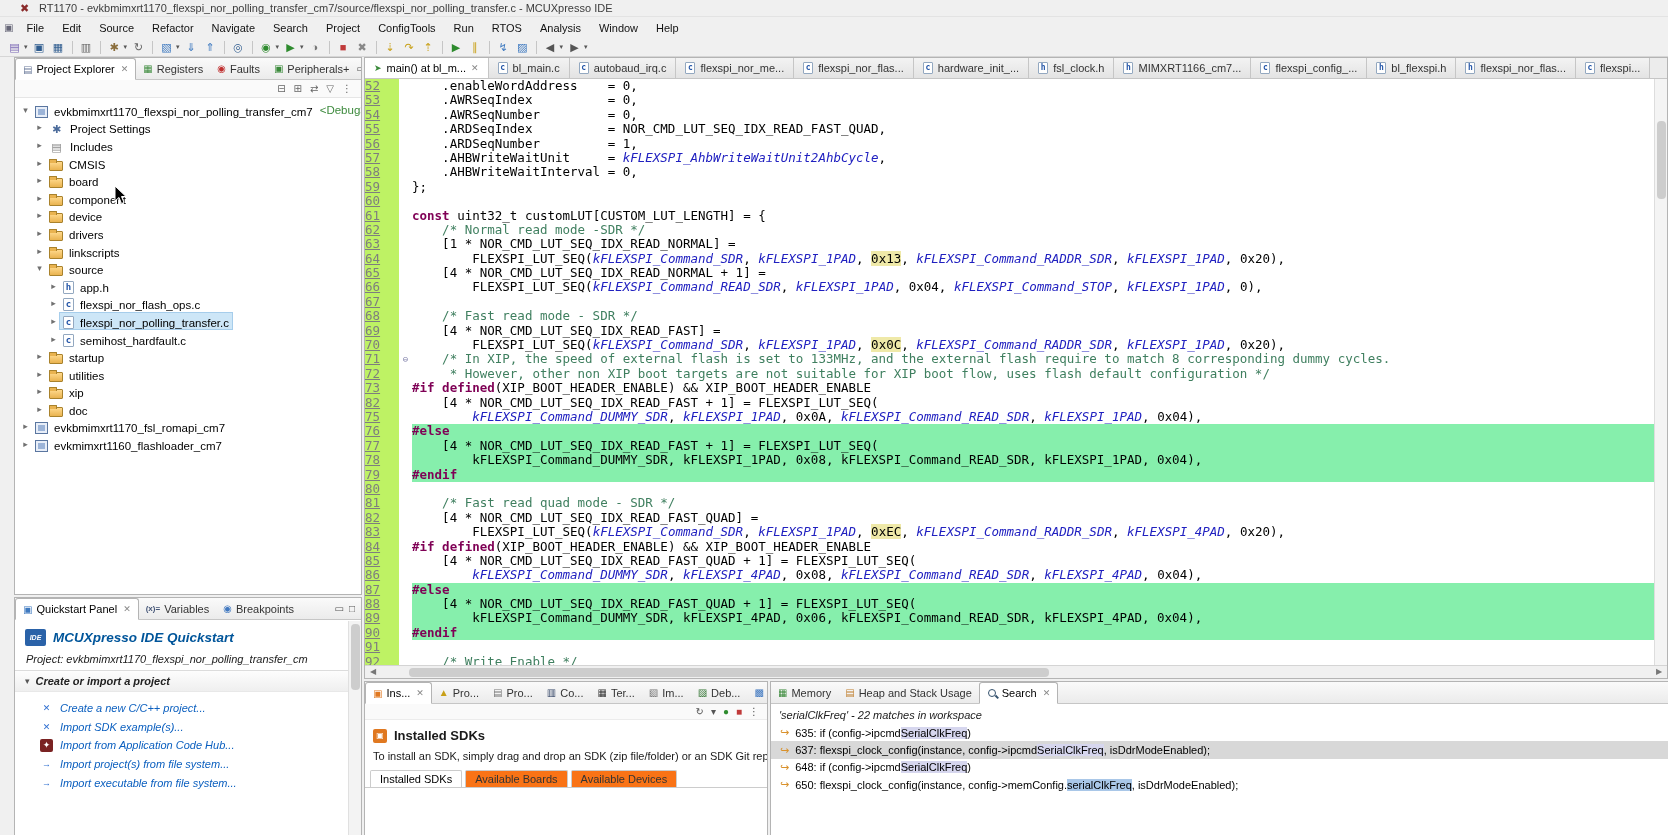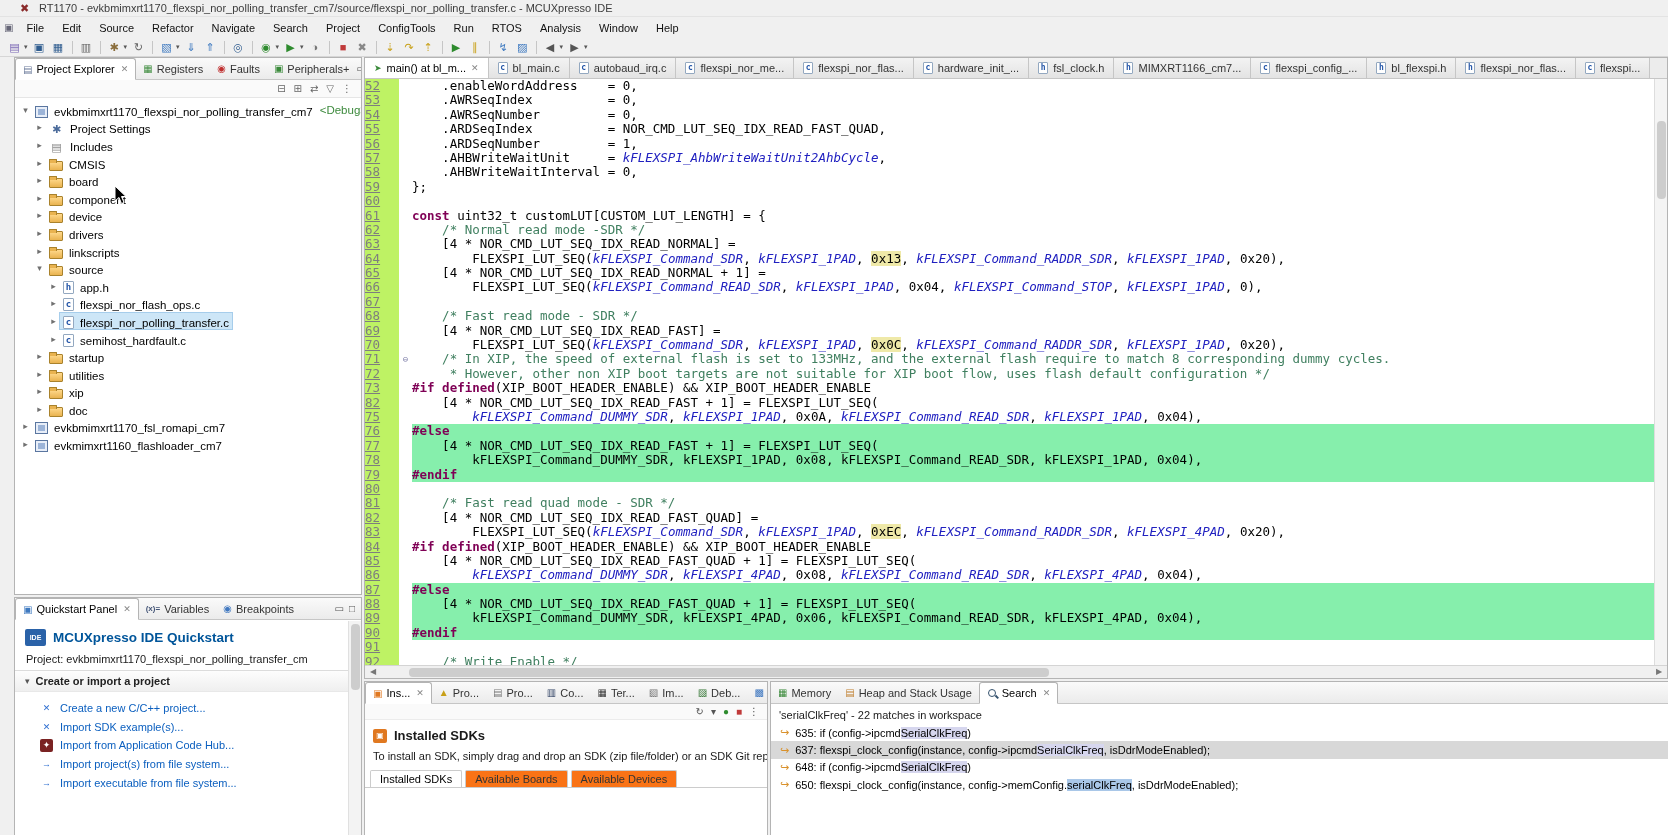--- a/index.html
+++ b/index.html
@@ -44,21 +44,21 @@
   .ti { width:15px; height:12px; flex:none; position:relative; display:inline-block; }
   .ti-folder { width:14px; height:10px; margin-top:2px; background:linear-gradient(#ffd98c,#e9b350); border:1px solid #a9822c; border-radius:1px; }
   .ti-folder::before { content:""; position:absolute; top:-3px; left:-1px; width:6px; height:3px; background:#e9b350; border:1px solid #a9822c; border-bottom:none; border-radius:1px 1px 0 0; }
   .ti-project { width:13px; height:12px; background:#e8eef8; border:1px solid #5a76a0; }
   .ti-project::before { content:""; position:absolute; inset:2px; background:#9cb4d8; }
   .ti-file { width:11px; height:13px; background:#fff; border:1px solid #93a8c0; border-radius:1px; font:bold 9px/11px "DejaVu Sans Mono",monospace; color:#2456a8; text-align:center; }
   .ti-glyph { font-size:11px; line-height:12px; text-align:center; width:15px; }
 
   
   .quickstart-panel { left:14px; top:597px; width:348px; height:238px; border-bottom:none; }
-  .qs-content { padding:9px 22px 0 10px; }
+  .qs-content { padding:9px 22px 0 10px;font-style:italic; }
   .qs-title-row { display:flex; align-items:center; gap:7px; }
   .qs-ide-icon { width:21px; height:17px; background:#2a62a8; color:#fff; font-size:7px; font-weight:bold; display:inline-flex; align-items:center; justify-content:center; border-radius:2px; flex:none; }
   .qs-title { color:#00559a; font-size:13.5px; font-weight:bold; white-space:nowrap; }
   .qs-project { margin:7px 0 5px 1px; color:#1a1a1a; white-space:nowrap; }
   .qs-section { font-weight:bold; color:#222; background:linear-gradient(#fdfdfd,#efefef); border-top:1px solid #dcdcdc; border-bottom:1px solid #e8e8e8; margin:2px -22px 7px -10px; padding:4px 10px; display:flex; gap:6px; align-items:center; }
   .qs-section-arrow { font-size:9px; color:#555; }
   .qs-link-row { display:flex; align-items:center; gap:7px; height:18.6px; padding-left:15px; white-space:nowrap; }
   .qs-li { width:13px; height:13px; display:inline-flex; align-items:center; justify-content:center; font-size:9px; font-weight:bold; border-radius:2px; flex:none; }
   .qs-link { color:#0b5fbf; }
   .qs-scrollbar { position:absolute; right:0; top:23px; bottom:0; width:13px; background:#f3f3f3; border-left:1px solid #e0e0e0; }
@@ -96,21 +96,21 @@
   .bl-toolbar { height:16px; display:flex; justify-content:flex-end; align-items:center; gap:7px; padding-right:8px; background:#fafafa; border-bottom:1px solid #ececec; font-size:10px; }
   .sdk-head { display:flex; align-items:center; gap:7px; padding:8px 8px 3px 8px; }
   .sdk-box-icon { width:14px; height:14px; background:#e07820; border-radius:2px; color:#fff; font-size:8px; display:inline-flex; align-items:center; justify-content:center; }
   .sdk-title { font-size:13px; font-weight:bold; color:#1a1a1a; }
   .sdk-desc { padding:4px 8px 6px 8px; color:#1a1a1a; white-space:nowrap; overflow:hidden; }
   .sdk-tabs { display:flex; padding:2px 0 0 5px; border-bottom:1px solid #ccc; }
   .sdk-tab { padding:2px 9px; border:1px solid #ccc; border-bottom:none; background:#f97316; border-radius:2px 2px 0 0; margin-right:3px; color:#333; }
   .sdk-tab.active { background:#fff; color:#000; }
 
   .br-panel { left:770px; top:681px; width:898px; height:154px; border-bottom:none; border-right:none; }
-  .search-summary { padding:5px 8px 3px 8px; color:#1a1a1a; }
+  .search-summary { padding:5px 8px 3px 8px; color:#1a1a1a;font-style:italic; }
   .search-row { display:flex; align-items:center; gap:6px; height:17.4px; padding-left:9px; white-space:nowrap; }
   .search-row.selected { background:#d8d8d8; }
   .arrow-icon { color:#d9912b; font-size:11px; flex:none; }
   .match { background:#d6d6ee; }
   .match.blue { background:#a9c7e8; }
 
   .mag { position:relative; width:11px; height:11px; display:inline-block; }
   .mag::before { content:""; position:absolute; left:1px; top:1px; width:6px; height:6px; border:1.5px solid #35526e; border-radius:50%; }
   .mag::after { content:""; position:absolute; left:8px; top:8px; width:4px; height:1.5px; background:#35526e; transform:rotate(45deg); }
 
@@ -559,21 +559,21 @@
           <span class="line-content"><span class="tk-k">const</span><span class="tk-p"> uint32_t customLUT[CUSTOM_LUT_LENGTH] = {</span></span>
         </div>
         <div class="code-line">
           <span class="line-num">62</span>
           <span class="fold-col"></span>
           <span class="line-content"><span class="tk-c">    /* Normal read mode -SDR */</span></span>
         </div>
         <div class="code-line">
           <span class="line-num">63</span>
           <span class="fold-col"></span>
-          <span class="line-content"><span class="tk-p">    [4 * NOR_CMD_LUT_SEQ_IDX_READ_NORMAL] =</span></span>
+          <span class="line-content"><span class="tk-p">    [1 * NOR_CMD_LUT_SEQ_IDX_READ_NORMAL] =</span></span>
         </div>
         <div class="code-line">
           <span class="line-num">64</span>
           <span class="fold-col"></span>
           <span class="line-content"><span class="tk-p">        FLEXSPI_LUT_SEQ(</span><span class="tk-e">kFLEXSPI_Command_SDR</span><span class="tk-p">, </span><span class="tk-e">kFLEXSPI_1PAD</span><span class="tk-p">, </span><span class="tk-h">0x13</span><span class="tk-p">, </span><span class="tk-e">kFLEXSPI_Command_RADDR_SDR</span><span class="tk-p">, </span><span class="tk-e">kFLEXSPI_1PAD</span><span class="tk-p">, 0x20),</span></span>
         </div>
         <div class="code-line">
           <span class="line-num">65</span>
           <span class="fold-col"></span>
           <span class="line-content"><span class="tk-p">    [4 * NOR_CMD_LUT_SEQ_IDX_READ_NORMAL + 1] =</span></span>

